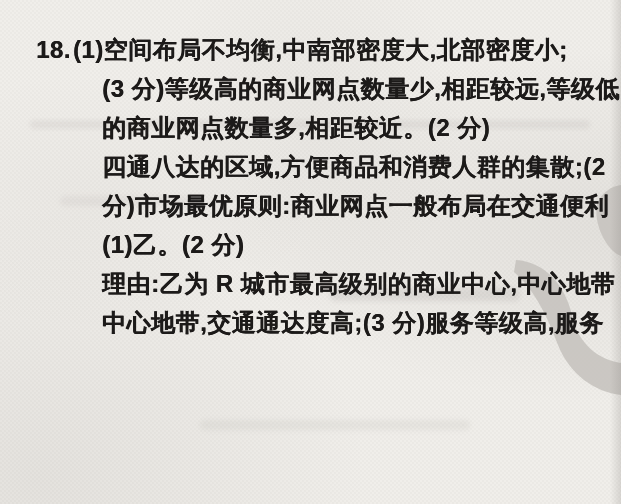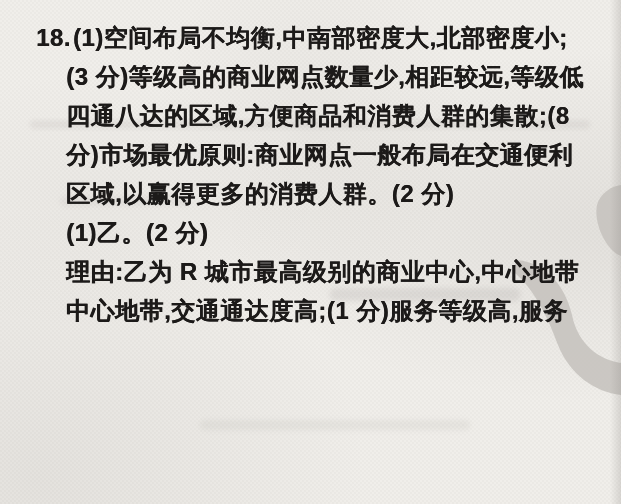--- a/index.html
+++ b/index.html
@@ -32,23 +32,23 @@
     position:absolute;left:491px;top:180px;width:130px;height:220px;
     filter:blur(.6px);
     pointer-events:none;
   }
   .smudge{position:absolute;pointer-events:none;border-radius:5px;}
   .smudge-a{left:30px;top:120px;width:560px;height:9px;background:rgba(135,130,125,.10);filter:blur(2px);}
   .smudge-b{left:330px;top:288px;width:190px;height:13px;background:rgba(135,130,125,.14);filter:blur(2.5px);}
   .smudge-c{left:60px;top:196px;width:130px;height:10px;background:rgba(135,130,125,.08);filter:blur(2px);}
   .smudge-d{left:200px;top:420px;width:270px;height:10px;background:rgba(135,130,125,.09);filter:blur(2.5px);}
 
-  .textblock{position:absolute;top:18px;left:0;right:0;}
+  .textblock{position:absolute;top:30px;left:0;right:0;}
   .line{
-    margin-left:66px;
+    margin-left:102px;
     height:39px;line-height:39px;
     font-size:24px;font-weight:700;
     color:#1c1a19;
     white-space:nowrap;
     letter-spacing:.5px;
     text-shadow:.4px 0 0 currentColor;
   }
   .line.first{margin-left:36px;}
   .qnum{margin-right:2px;}
 </style>
@@ -65,21 +65,21 @@
   <div class="smudge smudge-a"></div>
   <div class="smudge smudge-b"></div>
   <div class="smudge smudge-c"></div>
   <div class="smudge smudge-d"></div>
 
   <div class="edge-shadow"></div>
 
   <div class="textblock">
     <div class="line first"><span class="qnum">18.</span><span>(1)空间布局不均衡,中南部密度大,北部密度小;</span></div>
     <div class="line">(3 分)等级高的商业网点数量少,相距较远,等级低</div>
-    <div class="line">四通八达的区域,方便商品和消费人群的集散;(8</div>
+    <div class="line">的商业网点数量多,相距较近。(2 分)</div>
+    <div class="line">四通八达的区域,方便商品和消费人群的集散;(2</div>
     <div class="line">分)市场最优原则:商业网点一般布局在交通便利</div>
-    <div class="line">区域,以赢得更多的消费人群。(2 分)</div>
     <div class="line">(1)乙。(2 分)</div>
     <div class="line">理由:乙为 R 城市最高级别的商业中心,中心地带</div>
-    <div class="line">中心地带,交通通达度高;(1 分)服务等级高,服务</div>
+    <div class="line">中心地带,交通通达度高;(3 分)服务等级高,服务</div>
   </div>
 
 </div>
 
 </body></html>

